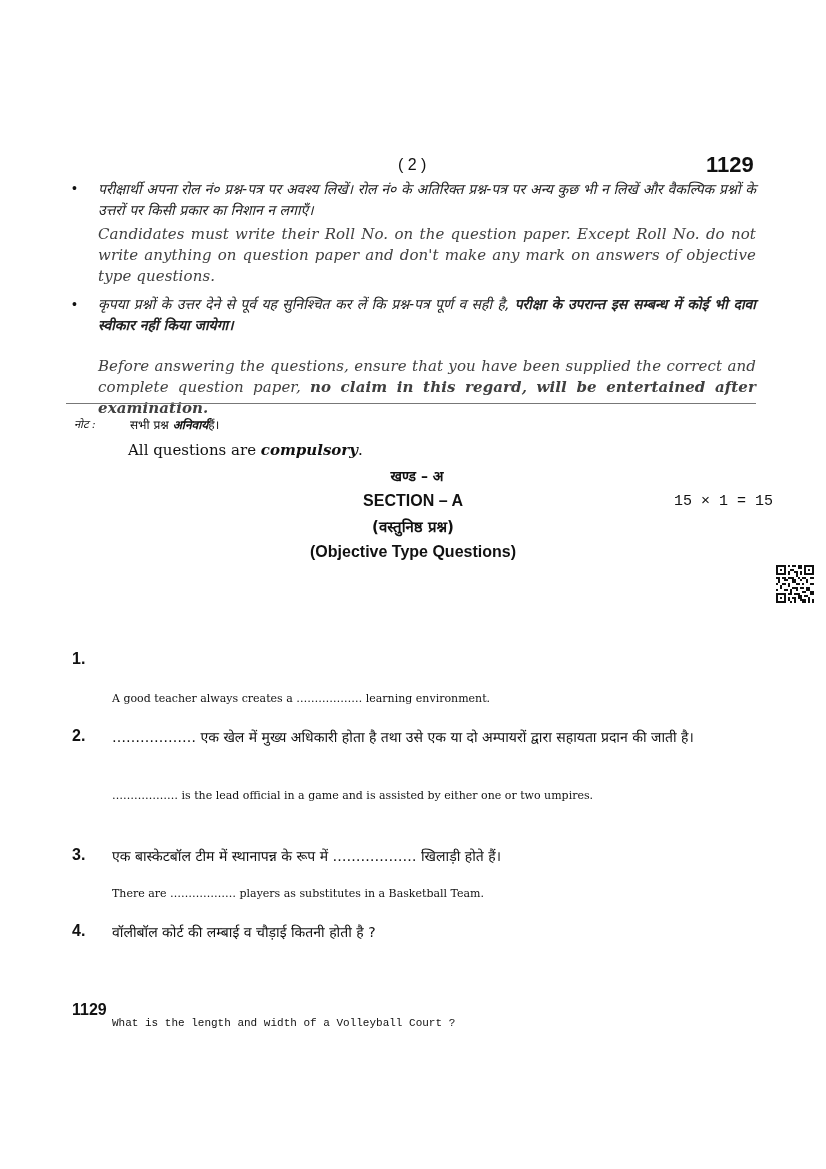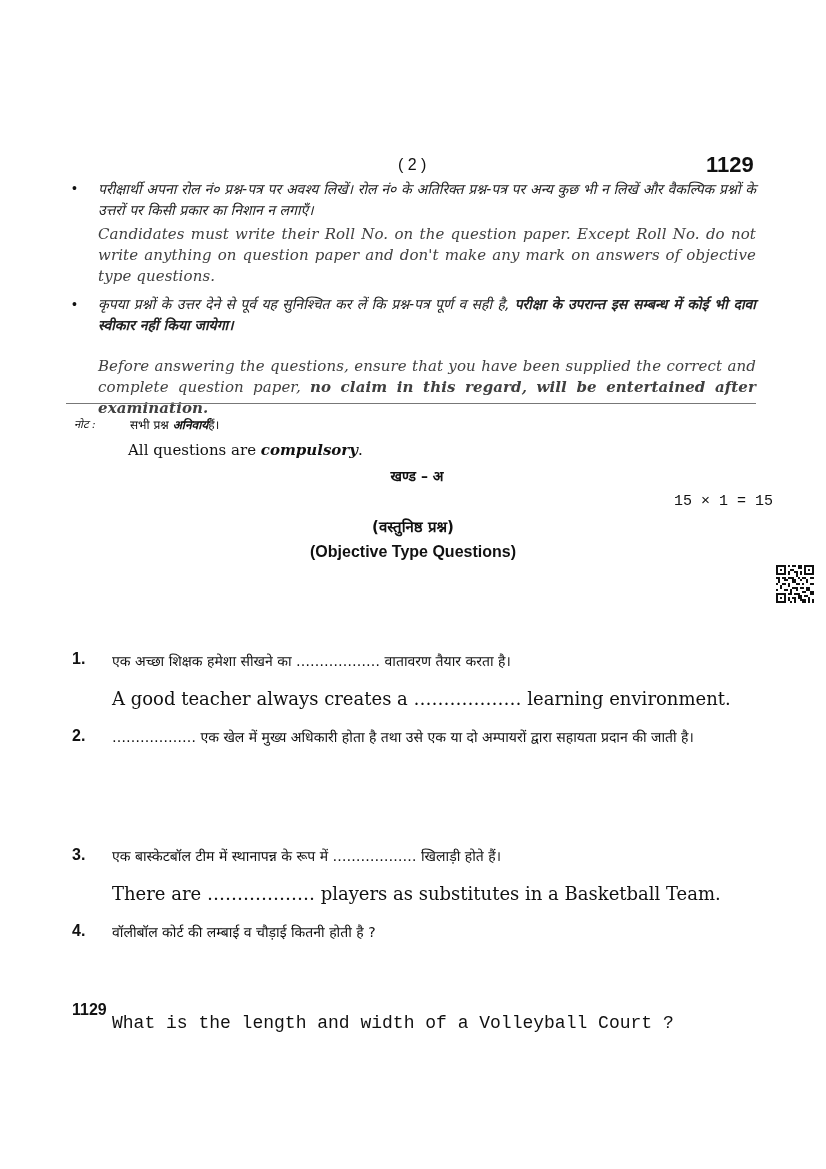--- a/index.html
+++ b/index.html
@@ -30,21 +30,21 @@
     #sec-en { top: 492px; font-size: 16px; font-weight: bold; }
     #sec-type-hi { top: 516px; font-size: 15px; font-weight: bold; left: 0px; }
     #sec-type-en { top: 543px; font-size: 16px; font-weight: bold; }
     #marks { left: 674px; top: 493px; font-size: 15px; font-family: Liberation Mono, monospace; }
 
     .qr { left: 776px; top: 565px; width: 38px; height: 38px; }
 
     .qnum { left: 72px; font-size: 16px; font-weight: bold; }
     .qtext { left: 112px; width: 644px; text-align: justify; line-height: 22px; }
     .qtext.hi { font-size: 14px; }
-    .qtext.en { font-size: 18px; }
+    .qtext.en { font-size: 11px; }
 
     #paper-code-bottom { left: 72px; top: 1001px; font-size: 16px; font-weight: bold; }
   </style>
 </head>
 <body>
 
 <div class="page">
 
   <div id="page-num" class="abs sans">( 2 )</div>
   <div id="paper-code-top" class="abs sans">1129</div>
@@ -73,38 +73,39 @@
   <div id="note-hi" class="abs hindi">
     <span>सभी प्रश्न</span>
     <span class="bold" style="font-style:italic;">अनिवार्य</span><span>हैं।</span>
   </div>
   <div id="note-en" class="abs serif">
     <span>All questions are</span>
     <span class="bold" style="font-style:italic;margin-top:16px;">compulsory</span><span>.</span>
   </div>
 
   <div id="sec-hi" class="abs center hindi">खण्ड – अ</div>
+  <div id="sec-en" class="abs center sans">SECTION – A</div>
   <div id="marks" class="abs sans">15 × 1 = 15</div>
   <div id="sec-type-en" class="abs center sans">(Objective Type Questions)</div>
   <div id="sec-type-hi" class="abs center hindi">(वस्तुनिष्ठ प्रश्न)</div>
 
   <div class="abs qr">
     <svg width="38" height="38" viewBox="0 0 19 19" shape-rendering="crispEdges">
       <rect x="0" y="0" width="19" height="19" fill="#fff"></rect>
       <path fill="#111" d="M0 0h5v5H0zM1 1v3h3V1zM2 2h1v1H2zM14 0h5v5h-5zM15 1v3h3V1zM16 2h1v1h-1zM0 14h5v5H0zM1 15v3h3v-3zM2 16h1v1H2z"></path>
       <path fill="#111" d="M6 0h1v1H6zM8 0h2v1H8zM11 0h2v2h-2zM7 2h2v1H7zM6 3h1v2H6zM9 3h2v1H9zM10 4h1v2h-1zM12 3h1v2h-1zM0 6h2v1H0zM3 6h2v1H3zM6 6h3v1H6zM11 6h1v1h-1zM13 6h2v1h-2zM17 6h2v1h-2zM1 7h1v2H1zM4 7h2v1H4zM8 7h2v2H8zM12 7h1v1h-1zM15 7h1v2h-1zM0 9h1v1H0zM3 9h2v1H3zM6 9h1v2H6zM10 9h2v1h-2zM13 9h1v1h-1zM17 9h2v1h-2zM2 10h1v2H2zM8 11h3v1H8zM12 11h2v1h-2zM15 11h2v2h-2zM0 12h1v1H0zM4 12h2v1H4zM7 12h1v2H7zM10 12h1v1h-1zM13 13h2v1h-2zM17 13h2v2h-2zM6 14h2v1H6zM9 14h3v1H9zM6 16h1v2H6zM8 16h2v1H8zM11 15h2v2h-2zM14 15h2v1h-2zM9 17h1v2H9zM12 17h3v1h-3zM16 16h1v3h-1zM18 17h1v2h-1zM7 18h1v1H7zM13 18h2v1h-2z"></path>
     </svg>
   </div>
 
   <div class="abs qnum sans" style="top:650px;">1.</div>
-  <div class="abs qtext hi hindi" style="top:650px;">एक अच्छा शिक्षक हमेशा सीखने का ……………… वातावरण तैयार करता है।</div>
   <div class="abs qtext en serif" style="top:688px;">A good teacher always creates a ……………… learning environment.</div>
 
   <div class="abs qnum sans" style="top:727px;">2.</div>
   <div class="abs qtext hi hindi" style="top:726px;">……………… एक खेल में मुख्य अधिकारी होता है तथा उसे एक या दो अम्पायरों द्वारा सहायता प्रदान की जाती है।</div>
+  <div class="abs qtext en serif" style="top:785px;">……………… is the lead official in a game and is assisted by either one or two umpires.</div>
 
   <div class="abs qnum sans" style="top:846px;">3.</div>
   <div class="abs qtext en serif" style="top:883px;">There are ……………… players as substitutes in a Basketball Team.</div>
   <div class="abs qtext hi hindi" style="top:845px;">एक बास्केटबॉल टीम में स्थानापन्न के रूप में ……………… खिलाड़ी होते हैं।</div>
 
   <div class="abs qnum sans" style="top:922px;">4.</div>
   <div class="abs qtext hi hindi" style="top:921px;">वॉलीबॉल कोर्ट की लम्बाई व चौड़ाई कितनी होती है ?</div>
   <div class="abs qtext en serif" style="top:1012px;font-family:Liberation Mono, monospace;">What is the length and width of a Volleyball Court ?</div>
 
   <div id="paper-code-bottom" class="abs sans">1129</div>

